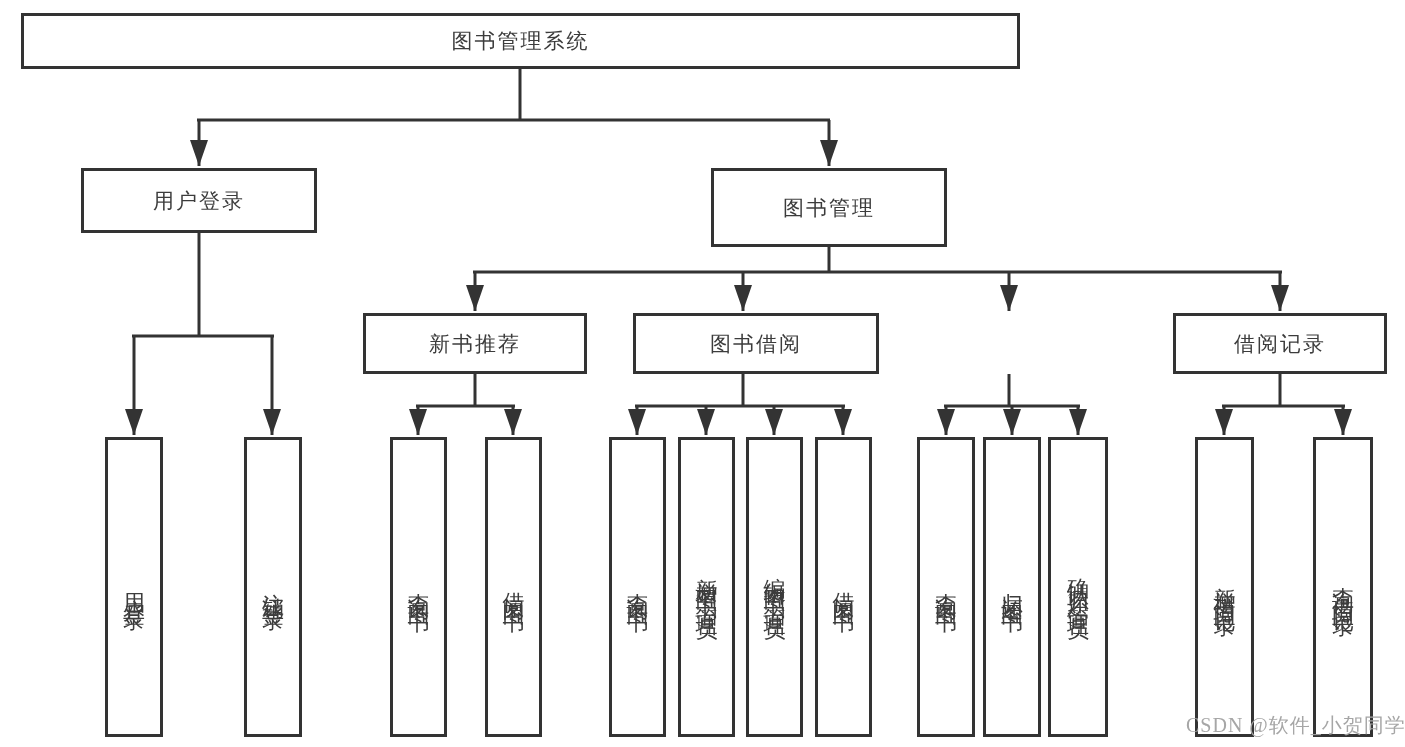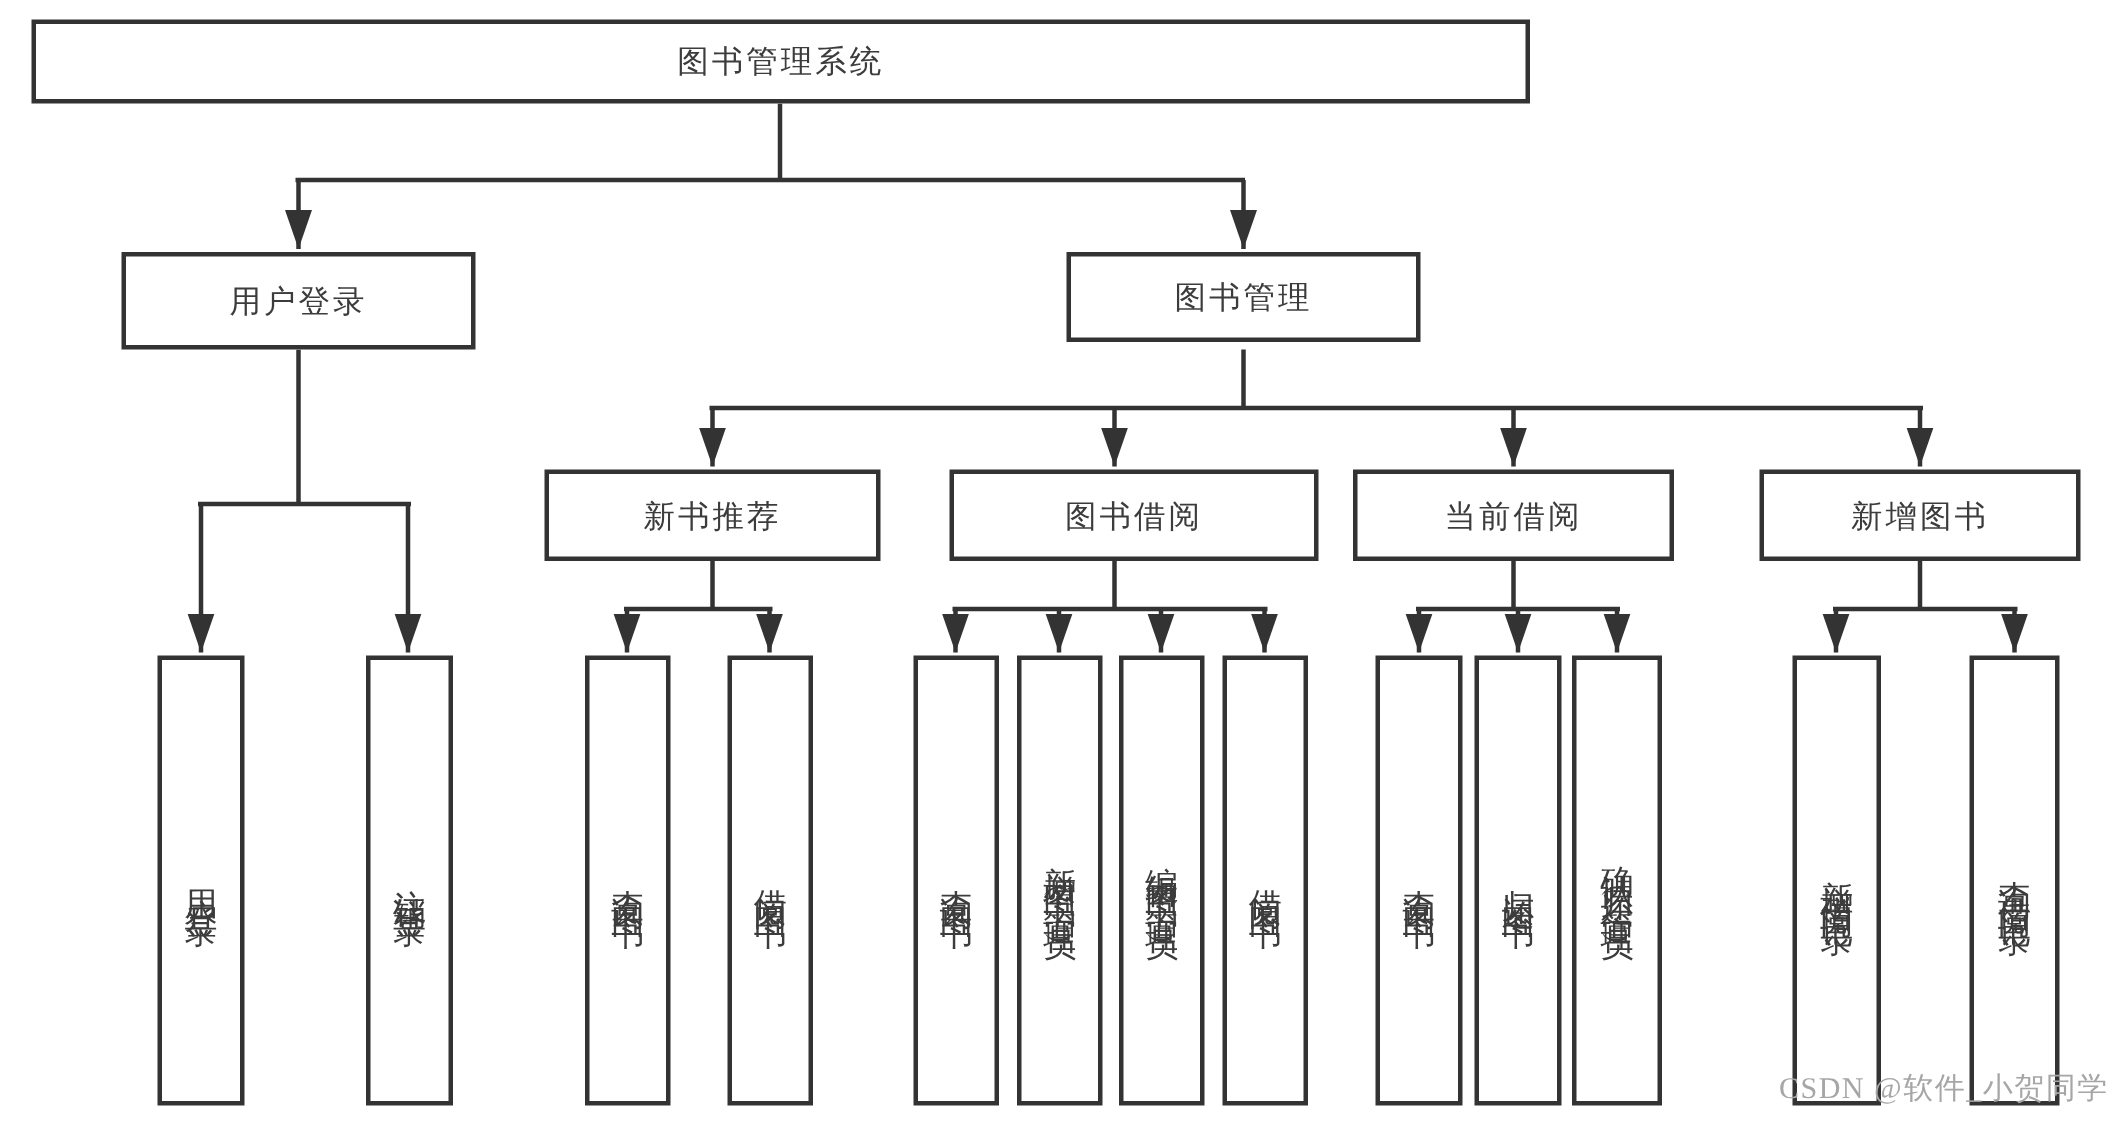--- a/index.html
+++ b/index.html
@@ -103,35 +103,32 @@
     <line x1="1343" y1="406" x2="1343" y2="435" marker-end="url(#arw)"></line>
   </svg>
 
   <div class="node lvl0" style="left:21px;top:13px;width:999px;height:56px">
     <span class="lbl">图书管理系统</span>
   </div>
 
   <div class="node lvl1" style="left:81px;top:168px;width:236px;height:65px">
     <span class="lbl">用户登录</span>
   </div>
-  <div class="node lvl1" style="left:711px;top:168px;width:236px;height:60px">
+  <div class="node lvl1" style="left:711px;top:168px;width:236px;height:79px">
     <span class="lbl">图书管理</span>
   </div>
 
   <div class="node lvl2" style="left:363px;top:313px;width:224px;height:61px">
     <span class="lbl">新书推荐</span>
   </div>
   <div class="node lvl2" style="left:633px;top:313px;width:246px;height:61px">
     <span class="lbl">图书借阅</span>
   </div>
-  <div class="node lvl2" style="left:902px;top:313px;width:214px;height:61px">
-    <span class="lbl">当前借阅</span>
-  </div>
   <div class="node lvl2" style="left:1173px;top:313px;width:214px;height:61px">
-    <span class="lbl">新增图书</span>
+    <span class="lbl">借阅记录</span>
   </div>
 
   <div class="node leaf" style="left:105px;top:437px;width:58px;height:300px">
     <span class="lbl">用户登录</span>
   </div>
   <div class="node leaf" style="left:244px;top:437px;width:58px;height:300px">
     <span class="lbl">注销登录</span>
   </div>
 
   <div class="node leaf" style="left:390px;top:437px;width:57px;height:300px">

